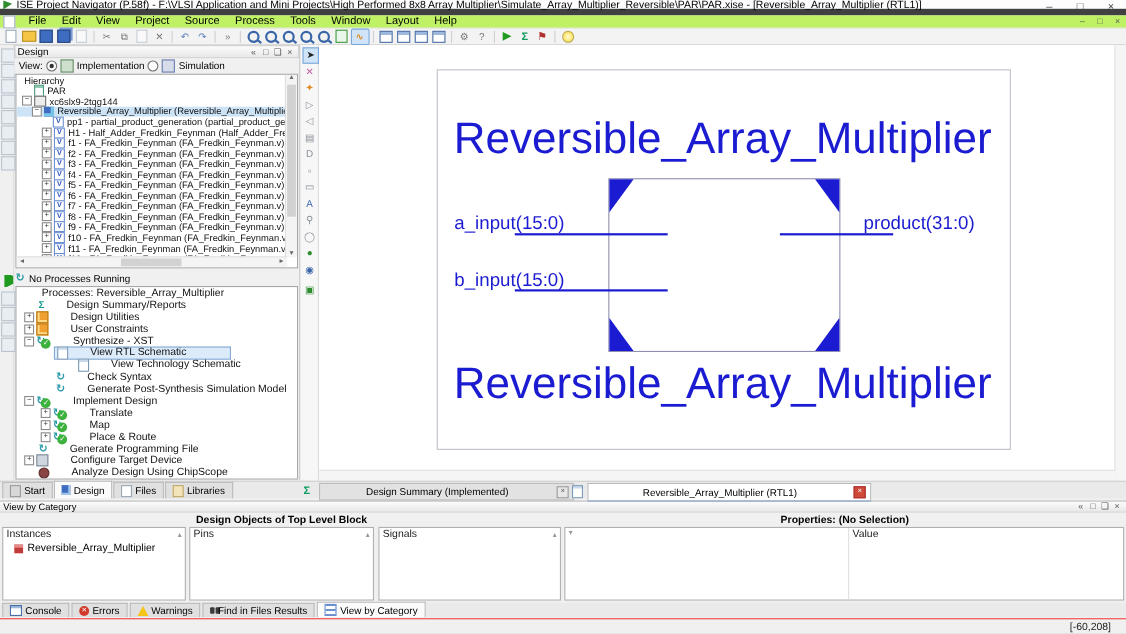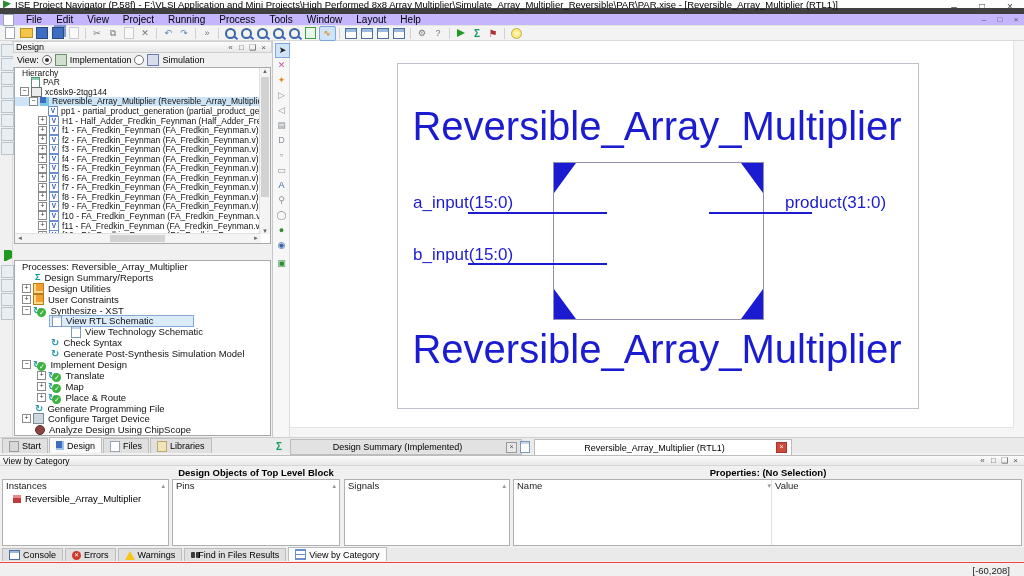--- a/index.html
+++ b/index.html
@@ -7,21 +7,21 @@
         font-family:"Liberation Sans","DejaVu Sans",sans-serif;overflow:hidden;
         -webkit-font-smoothing:antialiased;color:#000;}
   .abs{position:absolute;box-sizing:border-box;}
   
   .titlebar{left:0;top:0;width:1024px;height:14px;background:#fdfdfd;display:flex;
             align-items:center;font-size:9.5px;white-space:nowrap;border-bottom:6px solid #404040;}
   .appic{width:0;height:0;border-left:8px solid #2e8b2e;border-top:4px solid transparent;
          border-bottom:4px solid transparent;margin:0 4px 0 3px;transform:skewY(-8deg);}
   .wcs{margin-left:auto;display:flex;height:100%;}
   .wc{width:28px;text-align:center;font-size:10px;line-height:14px;color:#444;}
-  .menubar{left:0;top:14px;width:1024px;height:12px;background:#c4b5fd;display:flex;
+  .menubar{left:0;top:14px;width:1024px;height:12px;background:#bef264;display:flex;
            align-items:center;font-size:10px;border-bottom:1px solid #e4e4e4;}
   .micon{width:9px;height:10px;background:#fff;border:1px solid #9aa7b8;margin:0 5px 0 3px;}
   .mitem{padding:0 7px;line-height:12px;}
   .mdics{margin-left:auto;display:flex;}
   .mdic{width:16px;text-align:center;font-size:8px;color:#555;line-height:12px;}
   .toolbar{left:0;top:26px;width:1024px;height:15px;background:#f3f3f3;display:flex;
            align-items:center;border-bottom:1px solid #d9d9d9;padding-left:2px;}
   .tb{width:15px;height:13px;display:flex;align-items:center;justify-content:center;
       font-size:9px;margin:0 0.5px;}
   .tsep{width:1px;height:11px;background:#d0d0d0;margin:0 3px;}
@@ -81,21 +81,21 @@
   .sbarrow{position:absolute;font-size:6px;color:#666;width:10px;text-align:center;}
   .thumbv{position:absolute;right:1px;width:8px;background:#d2d2d2;}
   .thumbh{position:absolute;bottom:1px;height:7px;background:#d2d2d2;}
   
   .pstat{left:14px;top:246px;width:257px;height:13px;display:flex;align-items:center;
          font-size:9px;gap:4px;background:#f0f0f0;}
   .cycle{color:#2a9aa8;font-weight:bold;font-size:10px;line-height:9px;flex:none;}
   .cycle::before{content:"↻";}
   .pbox{left:14px;top:260px;width:257px;height:176px;background:#fff;border:1px solid #a8a8a8;overflow:hidden;font-size:9.5px;}
   .prow{display:flex;align-items:center;height:10.9px;white-space:nowrap;color:#111;}
-  .prow .lbl{margin-left:4px;}
+  .prow .lbl{margin-left:20px;}
   .sumic{color:#0f9b8e;font-weight:bold;font-size:9px;flex:none;}
   .sumic::before{content:"Σ";}
   .utilic{display:inline-block;width:9px;height:9px;background:#f0a030;border:1px solid #b97a18;
           box-shadow:inset 2px -2px 0 #ffd98a;flex:none;}
   .chk{display:inline-block;width:9px;height:9px;border-radius:50%;background:#3db13d;color:#fff;
        font-size:7px;line-height:9px;text-align:center;flex:none;margin-left:-4px;margin-top:4px;}
   .chk::before{content:"✓";}
   .pageic{display:inline-block;width:8px;height:10px;background:#fff;border:1px solid #7a9ab8;
           box-shadow:inset 0 2px 0 #c8d8ea;flex:none;}
   .targic{display:inline-block;width:9px;height:9px;background:#cfd6de;border:1px solid #7d8a99;flex:none;}
@@ -190,21 +190,21 @@
       <span class="wc">×</span>
     </span>
   </div>
 
   <div class="abs menubar">
     <span class="micon"></span>
     <span class="mitem">File</span>
     <span class="mitem">Edit</span>
     <span class="mitem">View</span>
     <span class="mitem">Project</span>
-    <span class="mitem">Running</span>
+    <span class="mitem">Source</span>
     <span class="mitem">Process</span>
     <span class="mitem">Tools</span>
     <span class="mitem">Window</span>
     <span class="mitem">Layout</span>
     <span class="mitem">Help</span>
     <span class="mdics">
       <span class="mdic">–</span>
       <span class="mdic">□</span>
       <span class="mdic">×</span>
     </span>
@@ -435,20 +435,24 @@
       <span class="thumbv" style="top:9px;height:120px"></span>
       <span class="sbarrow" style="bottom:0">▼</span>
     </div>
     <div class="hsb">
       <span class="sbarrow" style="left:0;top:1px">◄</span>
       <span class="thumbh" style="left:95px;width:55px"></span>
       <span class="sbarrow" style="right:0;top:1px">►</span>
     </div>
   </div>
 
+  <div class="abs pstat">
+    <span class="cycle"></span>
+    <span>No Processes Running</span>
+  </div>
 
   <div class="abs pbox">
     <div class="prow" style="padding-left:3px">
       <span class="lbl">Processes: Reversible_Array_Multiplier</span>
     </div>
     <div class="prow" style="padding-left:20px">
       <span class="sumic"></span>
       <span class="lbl">Design Summary/Reports</span>
     </div>
     <div class="prow" style="padding-left:7px">
@@ -624,21 +628,20 @@
     </div>
   </div>
   <div class="abs lbox" style="left:344px;width:166px">
     <div class="colhead">
       <span class="cap">Signals</span>
       <span class="sorta">▴</span>
     </div>
   </div>
   <div class="abs lbox" style="left:513px;width:509px">
     <div class="colhead" style="width:254px">
-      <span class="cap">Name</span>
       <span class="sorta">▾</span>
     </div>
     <div class="pdiv"></div>
     <div class="colhead" style="position:absolute;left:258px;top:0;width:246px">
       <span class="cap">Value</span>
     </div>
   </div>
 
   <div class="abs btabs">
     <span class="btab">

